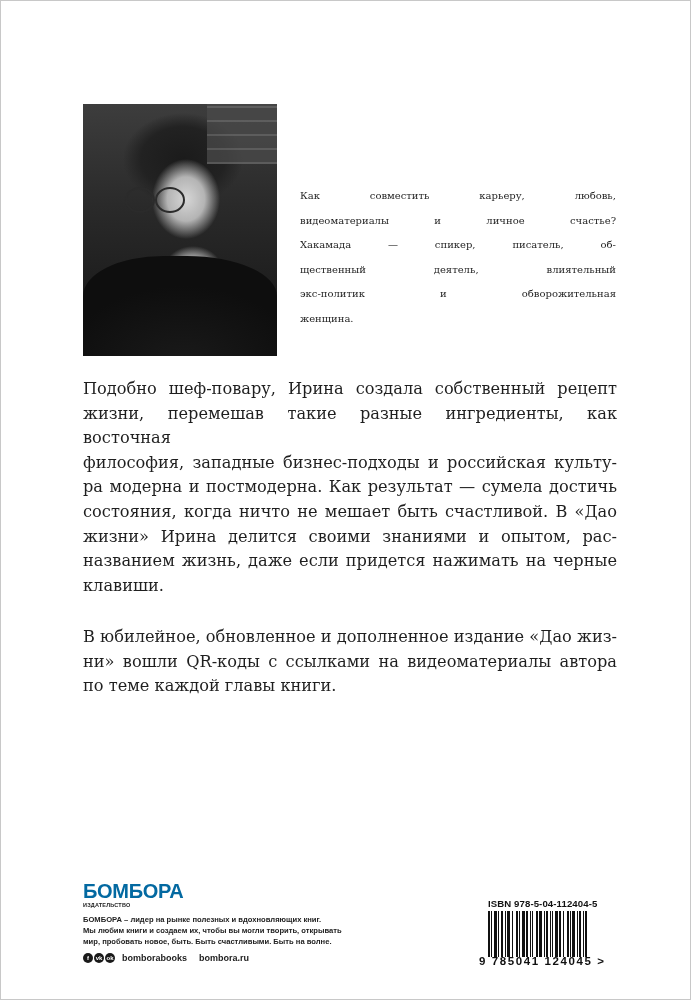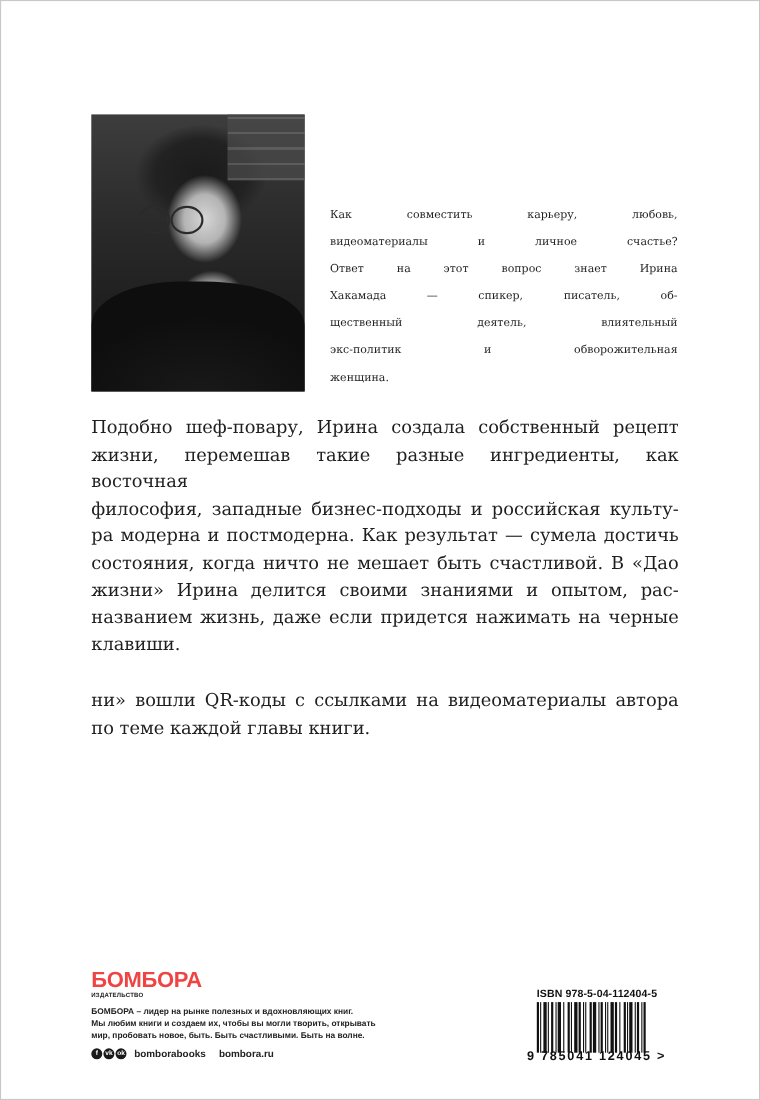--- a/index.html
+++ b/index.html
@@ -55,21 +55,21 @@
       color: #1f1f1f; margin: 0;
     }
     .para-1 { top: 376px; }
     .para-2 { top: 624px; }
     .line { display: block; text-align-last: justify; }
     .line.last { text-align-last: left; }
 
     
     .publisher-logo {
       position: absolute; left: 82px; top: 879px;
-      font-size: 20px; font-weight: 700; letter-spacing: -0.3px; color: #ef4444;
+      font-size: 20px; font-weight: 700; letter-spacing: -0.3px; color: #0369a1;
     }
     .publisher-sub {
       position: absolute; left: 82px; top: 901px;
       font-size: 5.5px; font-weight: 700; letter-spacing: 0.2px; color: #222;
     }
     .publisher-desc {
       position: absolute; left: 82px; top: 913px; width: 300px;
       font-size: 7.6px; line-height: 11.2px; font-weight: 700; color: #222;
     }
     .social-row {
@@ -114,39 +114,39 @@
   <div class="photo" title="Black and white portrait of a woman with short dark hair and round glasses">
     <div class="brick"></div>
     <div class="glasses-l"></div>
     <div class="glasses-r"></div>
     <div class="sweater"></div>
   </div>
 
   <div class="intro serif">
     <span class="line">Как совместить карьеру, любовь,</span>
     <span class="line">видеоматериалы и личное счастье?</span>
-    <span class="line">Ответ на этот вопрос знает Ирина</span>
     <span class="line">Хакамада — спикер, писатель, об-</span>
     <span class="line">щественный деятель, влиятельный</span>
     <span class="line">экс-политик и обворожительная</span>
     <span class="line last">женщина.</span>
   </div>
 
   <div class="para para-1 serif">
     <span class="line">Подобно шеф-повару, Ирина создала собственный рецепт</span>
     <span class="line">жизни, перемешав такие разные ингредиенты, как восточная</span>
     <span class="line">философия, западные бизнес-подходы и российская культу-</span>
     <span class="line">ра модерна и постмодерна. Как результат — сумела достичь</span>
     <span class="line">состояния, когда ничто не мешает быть счастливой. В «Дао</span>
     <span class="line">жизни» Ирина делится своими знаниями и опытом, рас-</span>
     <span class="line">названием жизнь, даже если придется нажимать на черные</span>
     <span class="line last">клавиши.</span>
   </div>
 
   <div class="para para-2 serif">
+    <span class="line">В юбилейное, обновленное и дополненное издание «Дао жиз-</span>
     <span class="line">ни» вошли QR-коды с ссылками на видеоматериалы автора</span>
     <span class="line last">по теме каждой главы книги.</span>
   </div>
 
   <div class="publisher-logo sans">БОМБОРА</div>
   <div class="publisher-sub sans">ИЗДАТЕЛЬСТВО</div>
 
   <div class="publisher-desc sans">
     <div>БОМБОРА – лидер на рынке полезных и вдохновляющих книг.</div>
     <div>Мы любим книги и создаем их, чтобы вы могли творить, открывать</div>

